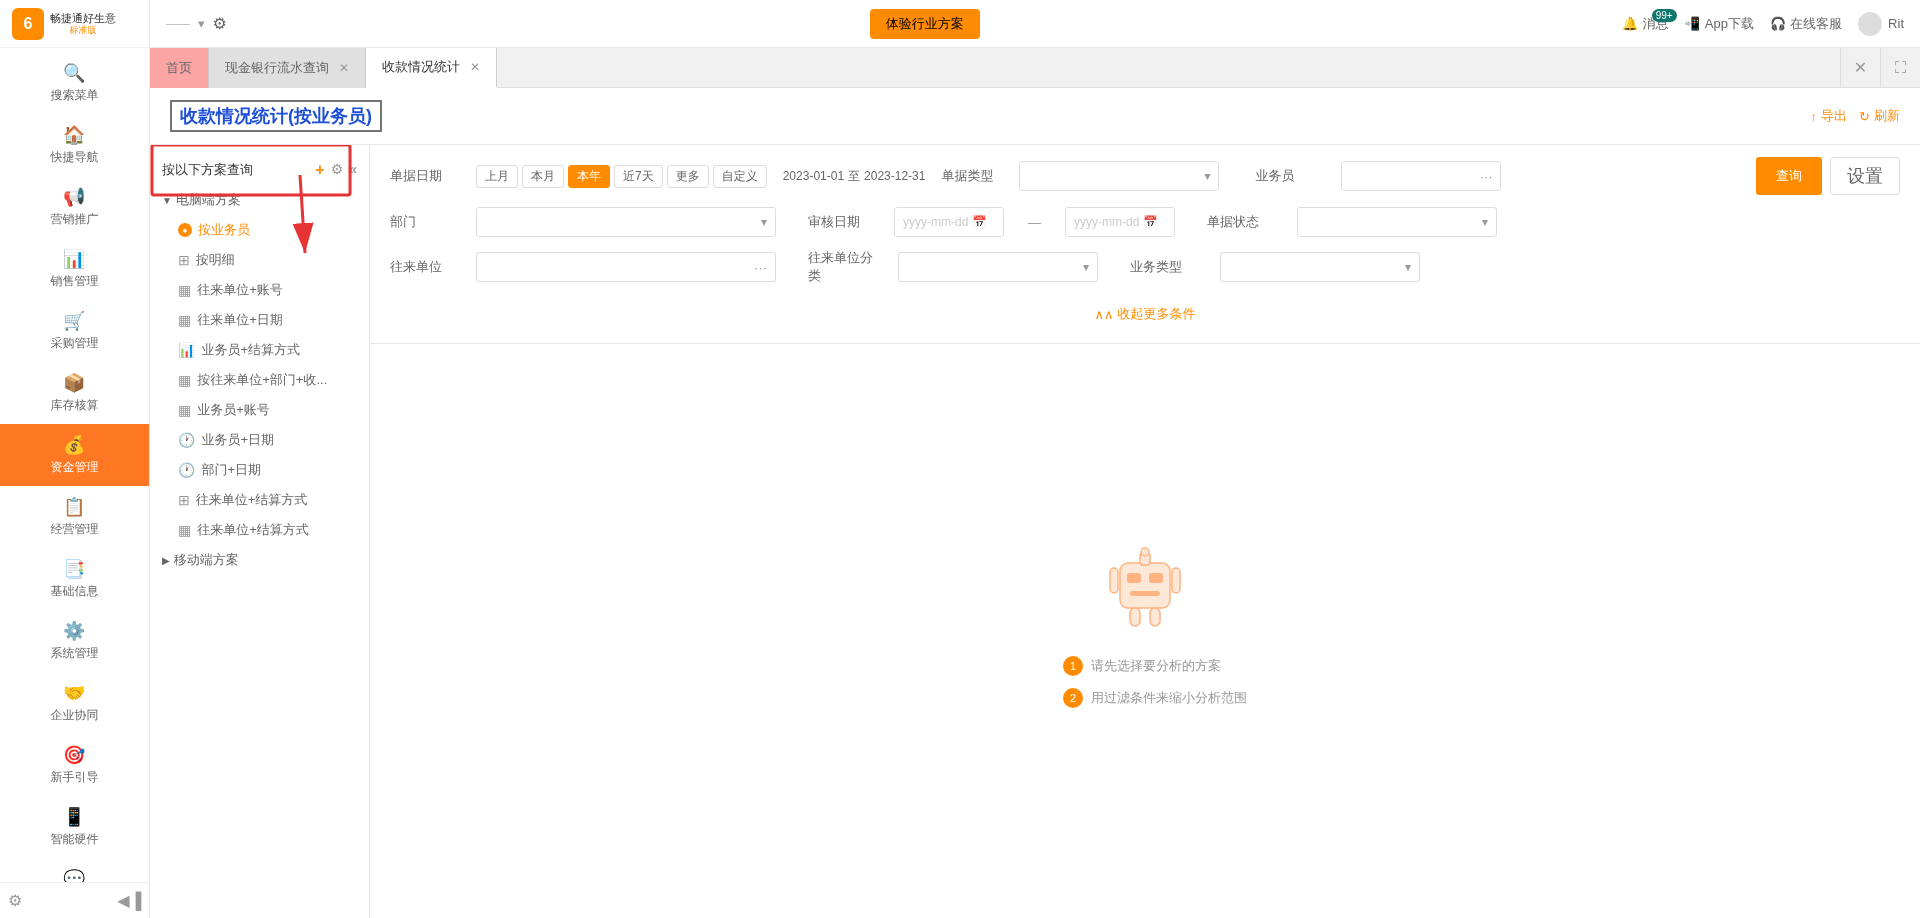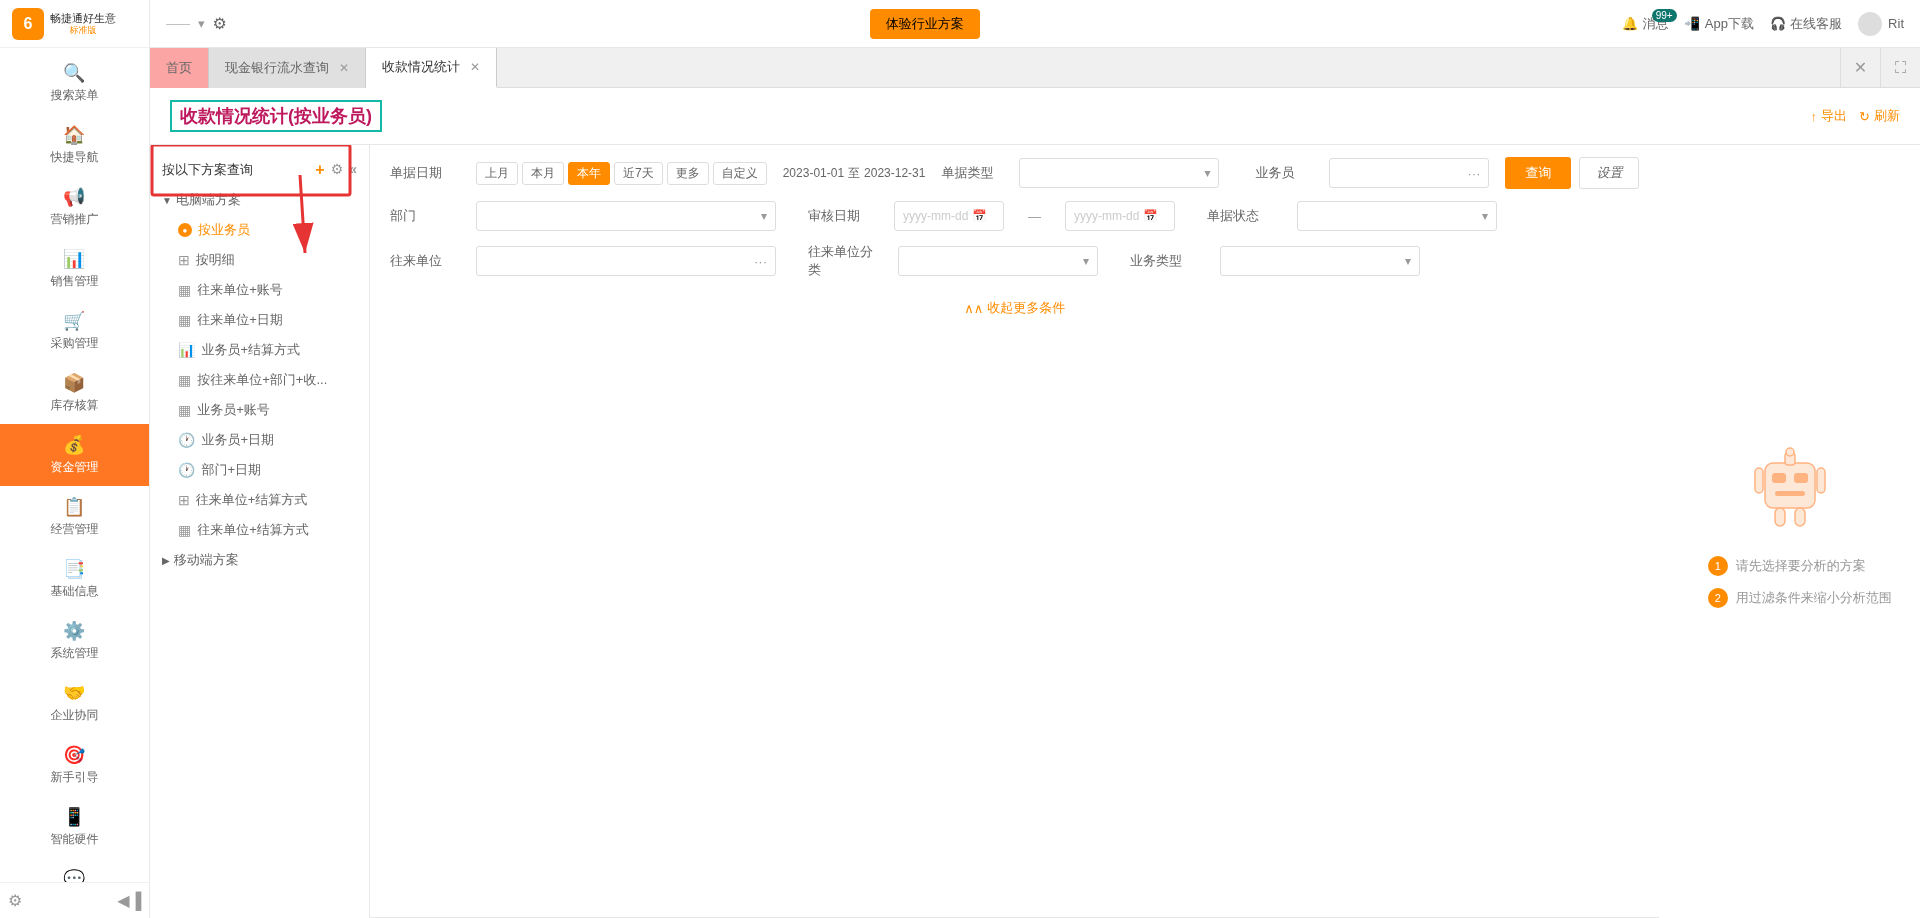--- a/index.html
+++ b/index.html
@@ -41,51 +41,51 @@
     .tab.active { background: #fff; color: #333; border-bottom: 2px solid #fff; }
     .tab .close-btn { color: #999; font-size: 12px; margin-left: 4px; }
     .tab-end-actions { margin-left: auto; display: flex; }
     .tab-window-btn { width: 40px; height: 40px; display: flex; align-items: center; justify-content: center; color: #999; font-size: 16px; border-left: 1px solid #ddd; cursor: pointer; }
 
     
     .content { flex: 1; display: flex; flex-direction: column; overflow: hidden; background: #f5f5f5; }
 
     
     .page-header { background: #fff; padding: 12px 20px; display: flex; align-items: center; justify-content: space-between; border-bottom: 1px solid #e8e8e8; }
-    .page-title { font-size: 18px; font-weight: bold; color: #be185d; border: 2px solid #14b8a6; padding: 2px 8px; }
+    .page-title { font-size: 18px; font-weight: bold; color: #1d4ed8; border: 2px solid #737373; padding: 2px 8px; }
     .page-header-actions { display: flex; gap: 12px; align-items: center; color: #ff8c00; font-size: 13px; cursor: pointer; }
 
     
     .left-panel { width: 220px; background: #fff; border-right: 1px solid #e8e8e8; padding: 10px 0; flex-shrink: 0; overflow-y: auto; }
     .left-panel-header { display: flex; align-items: center; padding: 6px 12px; font-size: 13px; color: #333; justify-content: space-between; }
     .left-panel-header-label { font-weight: 500; }
     .left-panel-header-actions { display: flex; gap: 6px; color: #999; font-size: 14px; }
     .scheme-group { }
     .scheme-group-title { display: flex; align-items: center; padding: 6px 12px; color: #666; font-size: 13px; cursor: pointer; }
     .scheme-group-title .arrow { margin-right: 4px; font-size: 10px; }
     .scheme-item { display: flex; align-items: center; padding: 6px 12px 6px 28px; color: #666; font-size: 13px; cursor: pointer; gap: 6px; }
     .scheme-item.active { color: #ff8c00; }
     .scheme-item .item-icon { font-size: 14px; color: #ff8c00; }
     .scheme-item .item-icon-gray { font-size: 14px; color: #999; }
 
     
-    .right-panel { flex: 1; display: flex; flex-direction: row; overflow: hidden; }
+    .right-panel { flex: 1; display: flex; flex-direction: column; overflow: hidden; }
     .filter-area { background: #fff; padding: 12px 20px; border-bottom: 1px solid #e8e8e8; }
     .filter-row { display: flex; align-items: center; margin-bottom: 12px; gap: 16px; }
     .filter-row:last-child { margin-bottom: 0; }
     .filter-label { color: #666; font-size: 13px; width: 70px; flex-shrink: 0; }
     .filter-date-group { display: flex; align-items: center; gap: 4px; }
     .filter-date-btn { padding: 2px 8px; border: 1px solid #ddd; border-radius: 3px; font-size: 12px; color: #666; cursor: pointer; background: #fff; }
     .filter-date-btn.active { background: #ff8c00; color: white; border-color: #ff8c00; }
     .filter-date-range { display: flex; align-items: center; gap: 4px; color: #666; font-size: 12px; }
     .filter-select { height: 30px; border: 1px solid #ddd; border-radius: 3px; padding: 0 8px; font-size: 12px; color: #333; min-width: 160px; display: flex; align-items: center; justify-content: space-between; cursor: pointer; background: #fff; }
     .filter-select .arrow { color: #999; }
     .filter-actions { margin-left: auto; display: flex; gap: 8px; }
     .btn-query { background: #ff8c00; color: white; border: none; padding: 6px 20px; border-radius: 3px; cursor: pointer; font-size: 13px; }
-    .btn-set { background: #fff; color: #666; border: 1px solid #ddd; padding: 6px 16px; border-radius: 3px; cursor: pointer; font-size: 13px; font-style: italic; }
+    .btn-set { background: #fff; color: #666; border: 1px solid #ddd; padding: 6px 16px; border-radius: 3px; cursor: pointer; font-size: 18px; }
     .filter-separator { margin: 0 8px; color: #999; }
     .date-input { height: 30px; border: 1px solid #ddd; border-radius: 3px; padding: 0 8px; font-size: 12px; color: #999; min-width: 110px; display: flex; align-items: center; gap: 4px; }
     .collapse-bar { display: flex; align-items: center; justify-content: center; padding: 8px; color: #ff8c00; font-size: 13px; cursor: pointer; gap: 4px; }
 
     
     .data-area { flex: 1; background: #fff; margin: 0; display: flex; flex-direction: column; align-items: center; justify-content: center; }
     .empty-state { display: flex; flex-direction: column; align-items: center; }
     .empty-tips { margin-left: 20px; }
     .empty-tip-item { display: flex; align-items: center; gap: 8px; color: #999; font-size: 13px; margin-bottom: 12px; }
     .tip-number { width: 20px; height: 20px; border-radius: 50%; background: #ff8c00; color: white; display: flex; align-items: center; justify-content: center; font-size: 11px; flex-shrink: 0; }
@@ -329,21 +329,21 @@
               <span>至</span>
               <span>2023-12-31</span>
             </div>
             <div style="display:flex;align-items:center;gap:8px;">
               <span class="filter-label">单据类型</span>
               <div class="filter-select" style="min-width:200px;">
                 <span style="color:#ccc;"></span>
                 <span class="arrow">▾</span>
               </div>
             </div>
-            <div style="margin-left:20px;display:flex;align-items:center;gap:4px;">
+            <div style="margin-left:20px;display:flex;align-items:center;gap:16px;">
               <span class="filter-label">业务员</span>
               <div style="display:flex;align-items:center;border:1px solid #ddd;border-radius:3px;height:30px;padding:0 8px;min-width:160px;">
                 <span style="color:#ccc;flex:1;"></span>
                 <span class="filter-dots">···</span>
               </div>
             </div>
             <div class="filter-actions">
               <button class="btn-query">查询</button>
               <button class="btn-set">设置</button>
             </div>

